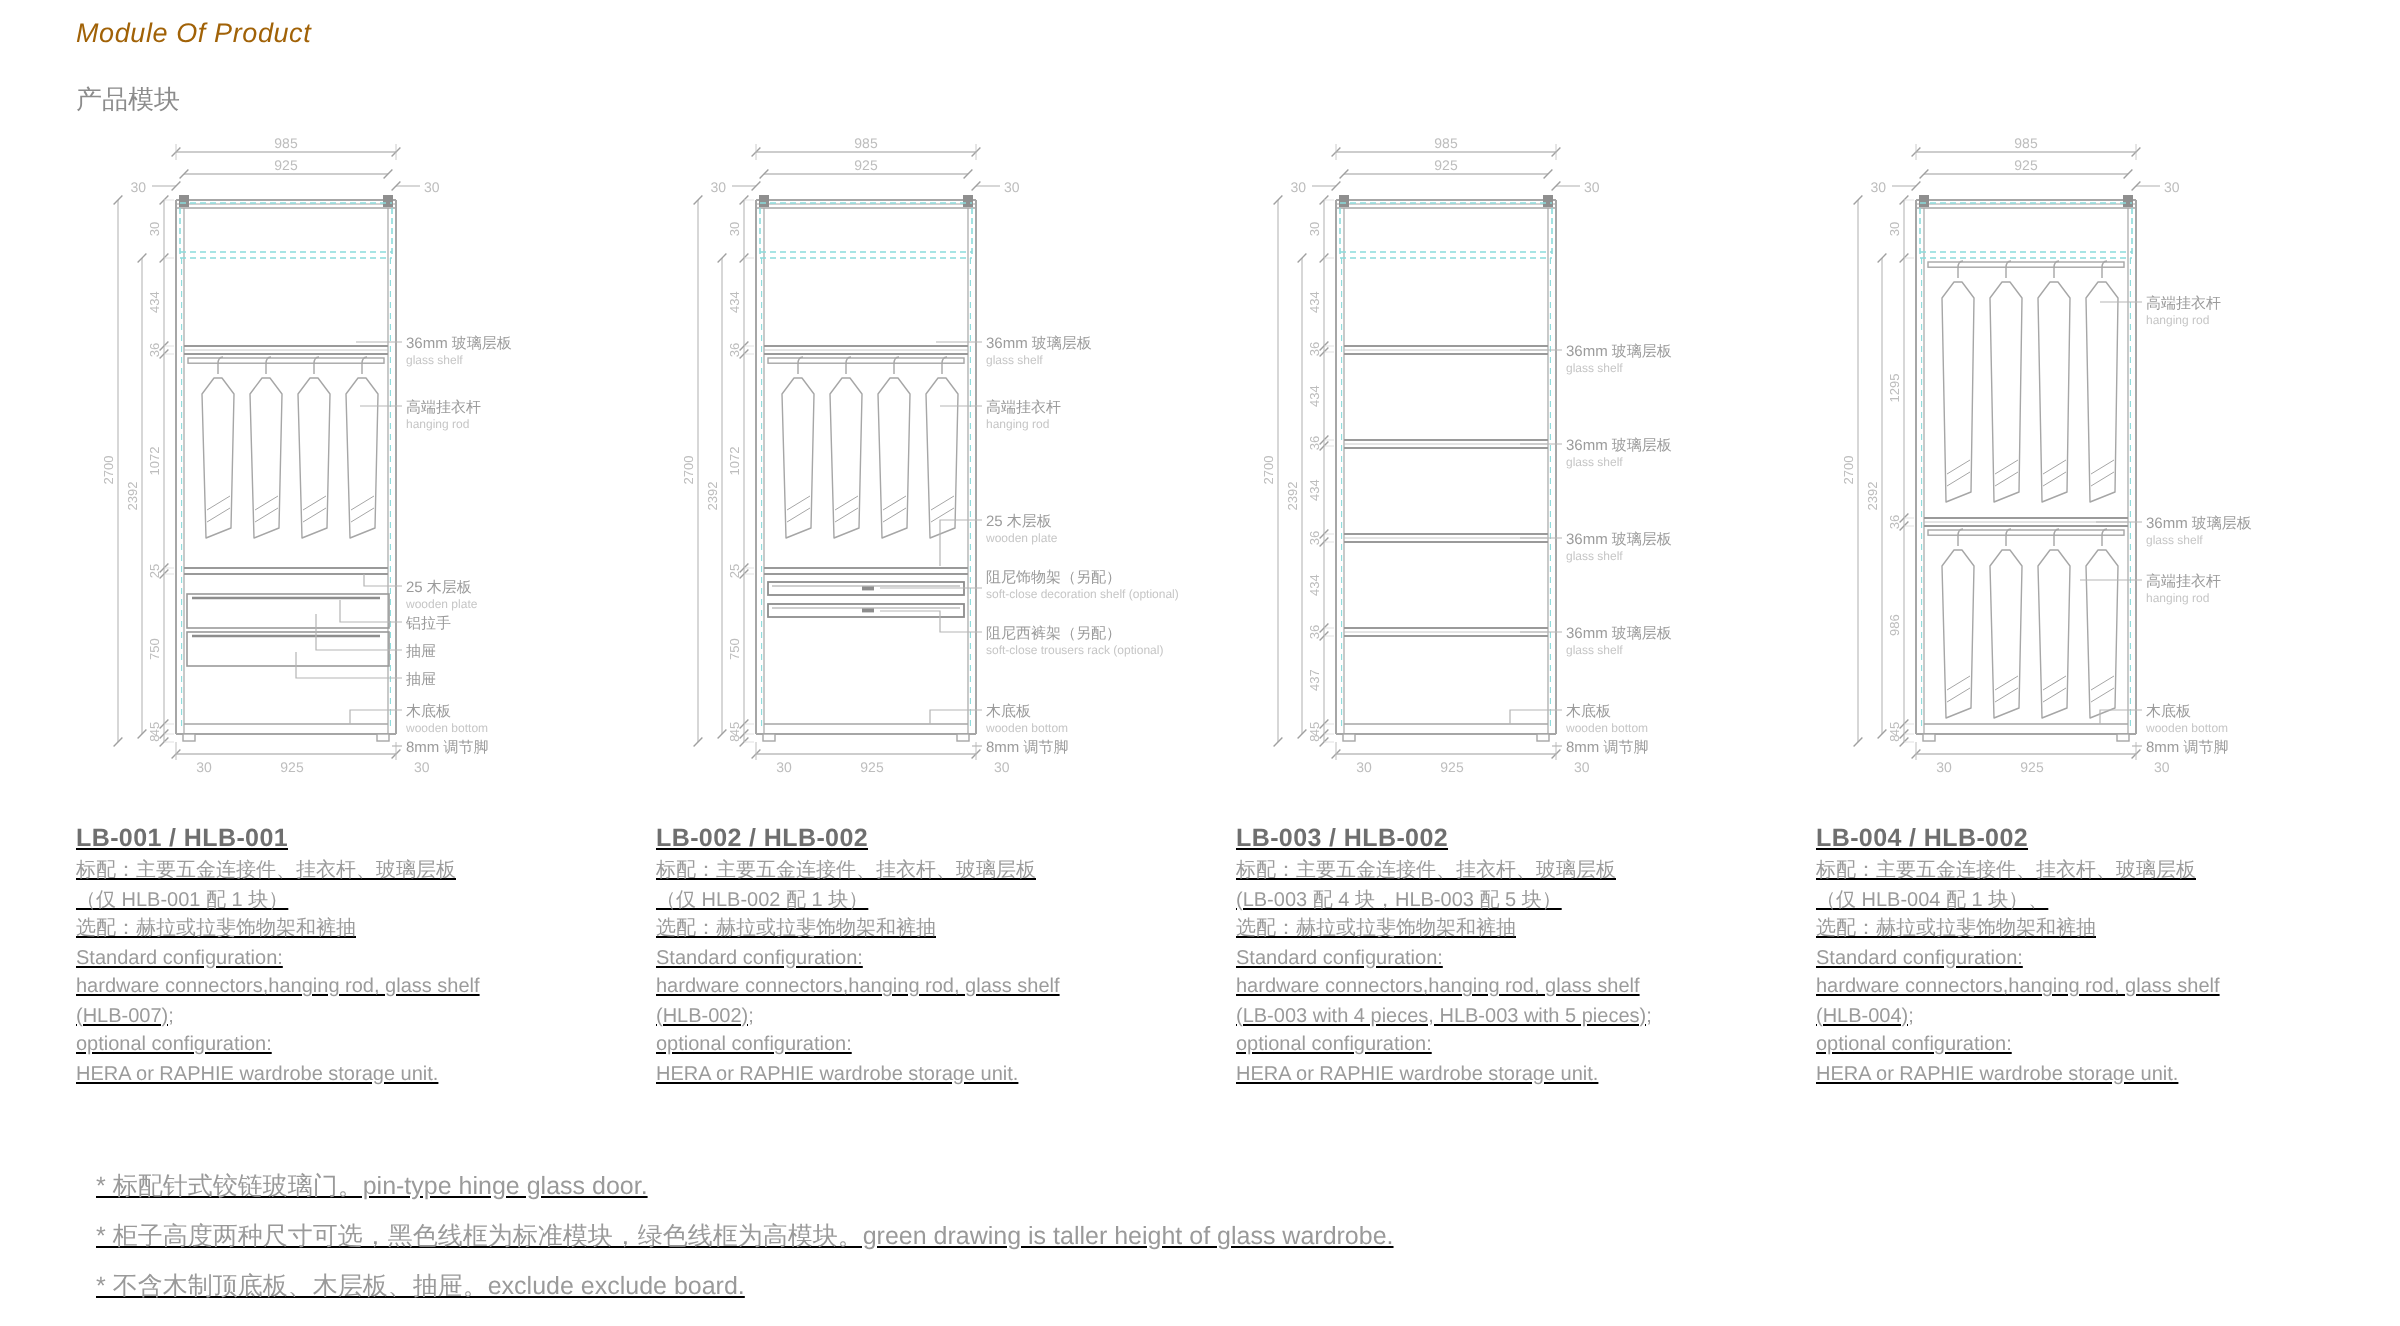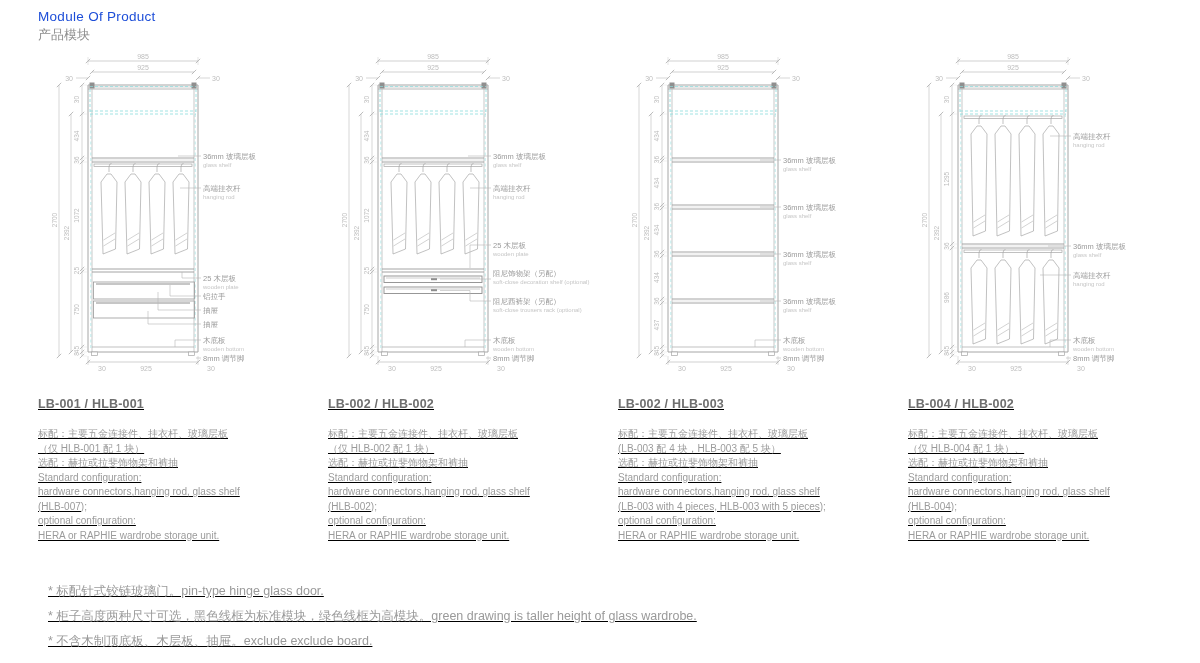--- a/index.html
+++ b/index.html
@@ -1,26 +1,26 @@
 <!DOCTYPE html>
 <html><head>
 <meta charset="utf-8">
 <style>
   * { box-sizing: border-box; margin: 0; padding: 0; }
   html,body { width:1200px; height:663px; background:#ffffff; overflow:hidden;
               font-family:"Liberation Sans", sans-serif; }
   .header { padding:9px 0 0 38px; }
-  .title-en { font-size:13.5px; color:#1d4ed8; letter-spacing:.3px; }
-  .title-zh { font-size:13px; color:#8c8c8c; margin-top:2px; }
+  .title-en { font-size:13.5px; color:#a16207; letter-spacing:.3px;font-style:italic; }
+  .title-zh { font-size:13px; color:#8c8c8c; margin-top:17px; }
   .modules-row { display:flex; padding-left:30px; margin-top:8px; }
   .module { width:290px; flex:0 0 290px;text-decoration:underline; }
   .drawing { width:292px; height:335px; }
   .drawing svg { display:block; }
   .desc { padding-left:8px; margin-top:10px; }
-  .desc h3 { font-size:12.5px; color:#6f6f6f; font-weight:bold; margin-bottom:16px; letter-spacing:.2px; }
+  .desc h3 { font-size:12.5px; color:#6f6f6f; font-weight:bold; margin-bottom:3px; letter-spacing:.2px; }
   .desc p { font-size:10px; color:#9b9b9b; line-height:14.5px; }
   .footer { padding-left:48px; margin-top:40px;text-decoration:underline; }
   .footer p { font-size:12.5px; color:#9a9a9a; margin-bottom:8px; }
 </style>
 </head>
 <body>
 
 <div class="header">
   <div class="title-en">Module Of Product</div>
   <div class="title-zh">产品模块</div>
@@ -533,21 +533,21 @@
             <text x="173" y="291" font-size="7.5" fill="#9b9b9b" text-anchor="start">木底板</text>
             <text x="173" y="299" font-size="6" fill="#c6c6c6" text-anchor="start">wooden bottom</text>
           </g>
           <g>
             <polyline points="166,306 171,306" fill="none" stroke="#b5b5b5" stroke-width="0.6"></polyline>
             <text x="173" y="309" font-size="7.5" fill="#9b9b9b" text-anchor="start">8mm 调节脚</text>
           </g>
         </svg>
       </div>
     <div class="desc">
-      <h3>LB-002 / HLB-003</h3>
+      <h3>LB-003 / HLB-002</h3>
       <p>标配：主要五金连接件、挂衣杆、玻璃层板</p>
       <p>(LB-003 配 4 块，HLB-003 配 5 块）</p>
       <p>选配：赫拉或拉斐饰物架和裤抽</p>
       <p>Standard configuration:</p>
       <p>hardware connectors,hanging rod, glass shelf</p>
       <p>(LB-003 with 4 pieces, HLB-003 with 5 pieces);</p>
       <p>optional configuration:</p>
       <p>HERA or RAPHIE wardrobe storage unit.</p>
     </div>
   </section>

